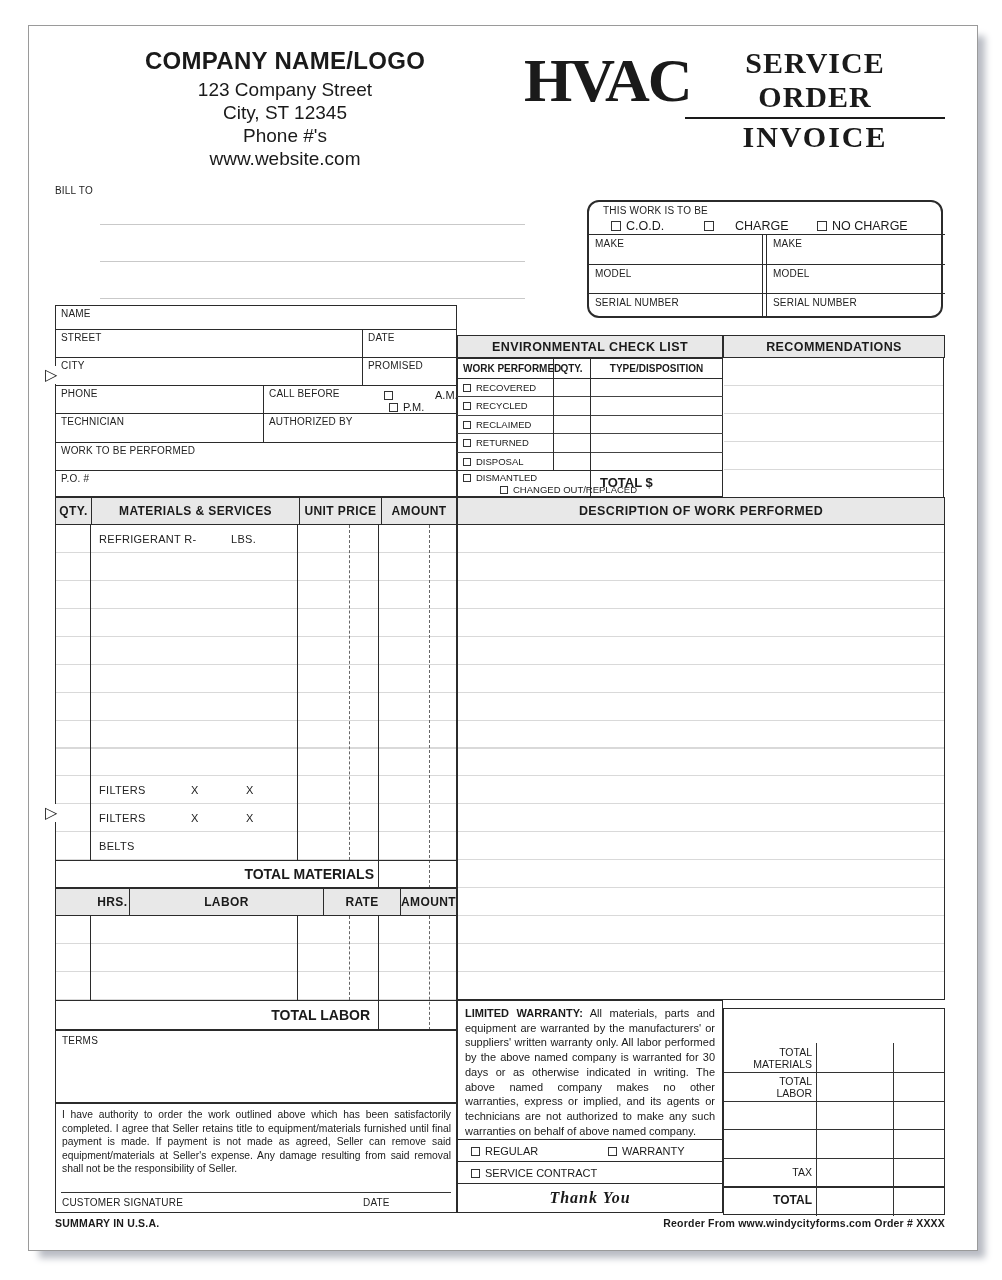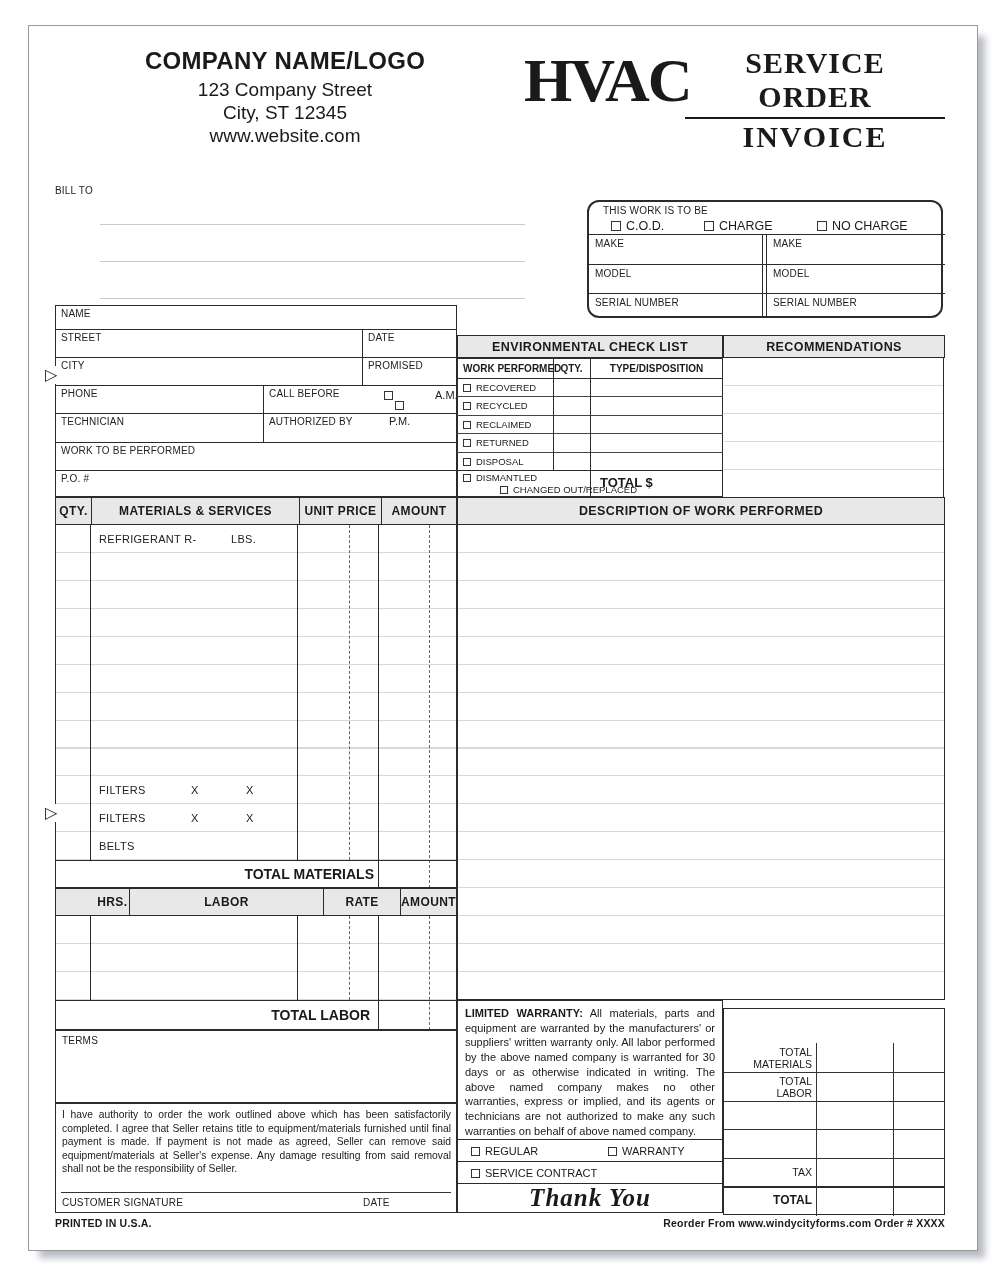--- a/index.html
+++ b/index.html
@@ -32,20 +32,21 @@
 <body>
 
 <div id="form">
 
   <div class="abs paper"></div>
 
   <div class="abs" style="left:120px;top:47px;width:330px;text-align:center;">
     <div class="b" style="font-size:24px;letter-spacing:.3px;">COMPANY NAME/LOGO</div>
     <div style="font-size:19px;line-height:23px;margin-top:3px;">123 Company Street</div>
     <div style="font-size:19px;line-height:23px;">City, ST 12345</div>
+    <div style="font-size:19px;line-height:23px;">Phone #'s</div>
     <div style="font-size:19px;line-height:23px;">www.website.com</div>
   </div>
 
   <div class="abs serif b" style="left:524px;top:50px;width:160px;font-size:62px;line-height:60px;letter-spacing:-2px;text-align:center;">HVAC</div>
   <div class="abs" style="left:685px;top:46px;width:260px;text-align:center;">
     <div class="serif b" style="font-size:30px;letter-spacing:1px;border-bottom:2px solid #1a1a1a;padding-bottom:3px;">SERVICE ORDER</div>
     <div class="serif b" style="font-size:30px;letter-spacing:2px;margin-top:1px;">INVOICE</div>
   </div>
 
   <div class="abs sl" style="left:55px;top:185px;">BILL TO</div>
@@ -54,21 +55,21 @@
   <div class="abs hline-light" style="left:100px;top:298px;width:425px;"></div>
 
   <div class="abs" style="left:587px;top:200px;width:356px;height:118px;border:2px solid #2b2b2b;border-radius:12px;">
     <div class="abs sl" style="left:14px;top:3px;font-size:10px;">THIS WORK IS TO BE</div>
     <div class="abs cbrow" style="left:22px;top:17px;">
       <span class="cb cb-lg"></span>
       <span style="font-size:12.5px;">C.O.D.</span>
     </div>
     <div class="abs cbrow" style="left:115px;top:17px;">
       <span class="cb cb-lg"></span>
-      <span style="font-size:12.5px;">CHARGE</span>
+      <span style="font-size:12.5px;margin-left:16px;">CHARGE</span>
     </div>
     <div class="abs cbrow" style="left:228px;top:17px;">
       <span class="cb cb-lg"></span>
       <span style="font-size:12.5px;">NO CHARGE</span>
     </div>
 
     <div class="abs hline" style="left:0;top:32px;width:356px;"></div>
     <div class="abs hline" style="left:0;top:62px;width:356px;"></div>
     <div class="abs hline" style="left:0;top:91px;width:356px;"></div>
     <div class="abs" style="left:173px;top:32px;width:5px;height:84px;border-left:1.2px solid #2b2b2b;border-right:1.2px solid #2b2b2b;"></div>
@@ -93,21 +94,21 @@
   <div class="abs sl" style="left:61px;top:332px;">STREET</div>
   <div class="abs sl" style="left:368px;top:332px;">DATE</div>
   <div class="abs sl" style="left:61px;top:360px;">CITY</div>
   <div class="abs sl" style="left:368px;top:360px;">PROMISED</div>
   <div class="abs sl" style="left:61px;top:388px;">PHONE</div>
   <div class="abs sl" style="left:269px;top:388px;">CALL BEFORE</div>
   <div class="abs cbrow" style="left:384px;top:389px;gap:42px;">
     <span class="cb"></span>
     <span style="font-size:11px;">A.M.</span>
   </div>
-  <div class="abs cbrow" style="left:389px;top:401px;flex-direction:column;">
+  <div class="abs cbrow" style="left:389px;top:401px;">
     <span class="cb"></span>
     <span style="font-size:11px;">P.M.</span>
   </div>
   <div class="abs sl" style="left:61px;top:416px;">TECHNICIAN</div>
   <div class="abs sl" style="left:269px;top:416px;">AUTHORIZED BY</div>
   <div class="abs sl" style="left:61px;top:445px;">WORK TO BE PERFORMED</div>
   <div class="abs sl" style="left:61px;top:473px;">P.O. #</div>
   <div class="abs arrowmark" style="left:44px;top:366px;">▷</div>
 
   <div class="abs graybar" style="left:457px;top:335px;width:266px;height:23px;">ENVIRONMENTAL CHECK LIST</div>
@@ -233,34 +234,34 @@
       <span class="cb"></span>
       <span style="font-size:11px;">WARRANTY</span>
     </div>
   </div>
   <div class="abs" style="left:457px;top:1162px;width:266px;height:22px;border:1.4px solid #2b2b2b;border-top:none;">
     <div class="cbrow" style="position:absolute;left:13px;top:5px;">
       <span class="cb"></span>
       <span style="font-size:11px;">SERVICE CONTRACT</span>
     </div>
   </div>
-  <div class="abs serif" style="left:457px;top:1184px;width:266px;height:29px;border:1.4px solid #2b2b2b;border-top:none;display:flex;align-items:center;justify-content:center;font-style:italic;font-weight:bold;font-size:25px;letter-spacing:1px;">Thank You</div>
+  <div class="abs serif" style="left:457px;top:1184px;width:266px;height:29px;border:1.4px solid #2b2b2b;border-top:none;display:flex;align-items:center;justify-content:center;font-style:italic;font-weight:bold;font-size:16px;letter-spacing:1px;">Thank You</div>
 
   <div class="abs" style="left:723px;top:1008px;width:222px;height:207px;border:1.6px solid #2b2b2b;">
     <div class="abs sumlabel" style="left:0;top:38px;width:88px;">TOTAL
 MATERIALS</div>
     <div class="abs sumlabel" style="left:0;top:67px;width:88px;">TOTAL
 LABOR</div>
     <div class="abs sumlabel" style="left:0;top:158px;width:88px;">TAX</div>
     <div class="abs sumlabel b" style="left:0;top:186px;width:88px;font-size:12px;">TOTAL</div>
     <div class="abs" style="left:0;top:63px;width:100%;border-top:1px solid #333;"></div>
     <div class="abs" style="left:0;top:92px;width:100%;border-top:1px solid #333;"></div>
     <div class="abs" style="left:0;top:120px;width:100%;border-top:1px solid #333;"></div>
     <div class="abs" style="left:0;top:149px;width:100%;border-top:1px solid #333;"></div>
     <div class="abs" style="left:0;top:177px;width:100%;border-top:2px solid #2b2b2b;"></div>
     <div class="abs" style="left:92px;top:34px;height:173px;border-left:1.2px solid #333;"></div>
     <div class="abs" style="left:169px;top:34px;height:173px;border-left:1.2px solid #333;"></div>
   </div>
 
-  <div class="abs" style="left:55px;top:1217px;font-size:10.5px;font-weight:bold;letter-spacing:.2px;">PRINTED IN U.S.A.</div>
+  <div class="abs" style="left:55px;top:1217px;font-size:10.5px;font-weight:bold;letter-spacing:.2px;">SUMMARY IN U.S.A.</div>
   <div class="abs" style="left:600px;top:1217px;width:345px;text-align:right;font-size:10.5px;font-weight:bold;letter-spacing:.2px;">Reorder From www.windycityforms.com Order # XXXX</div>
 
 </div>
 
 </body></html>

